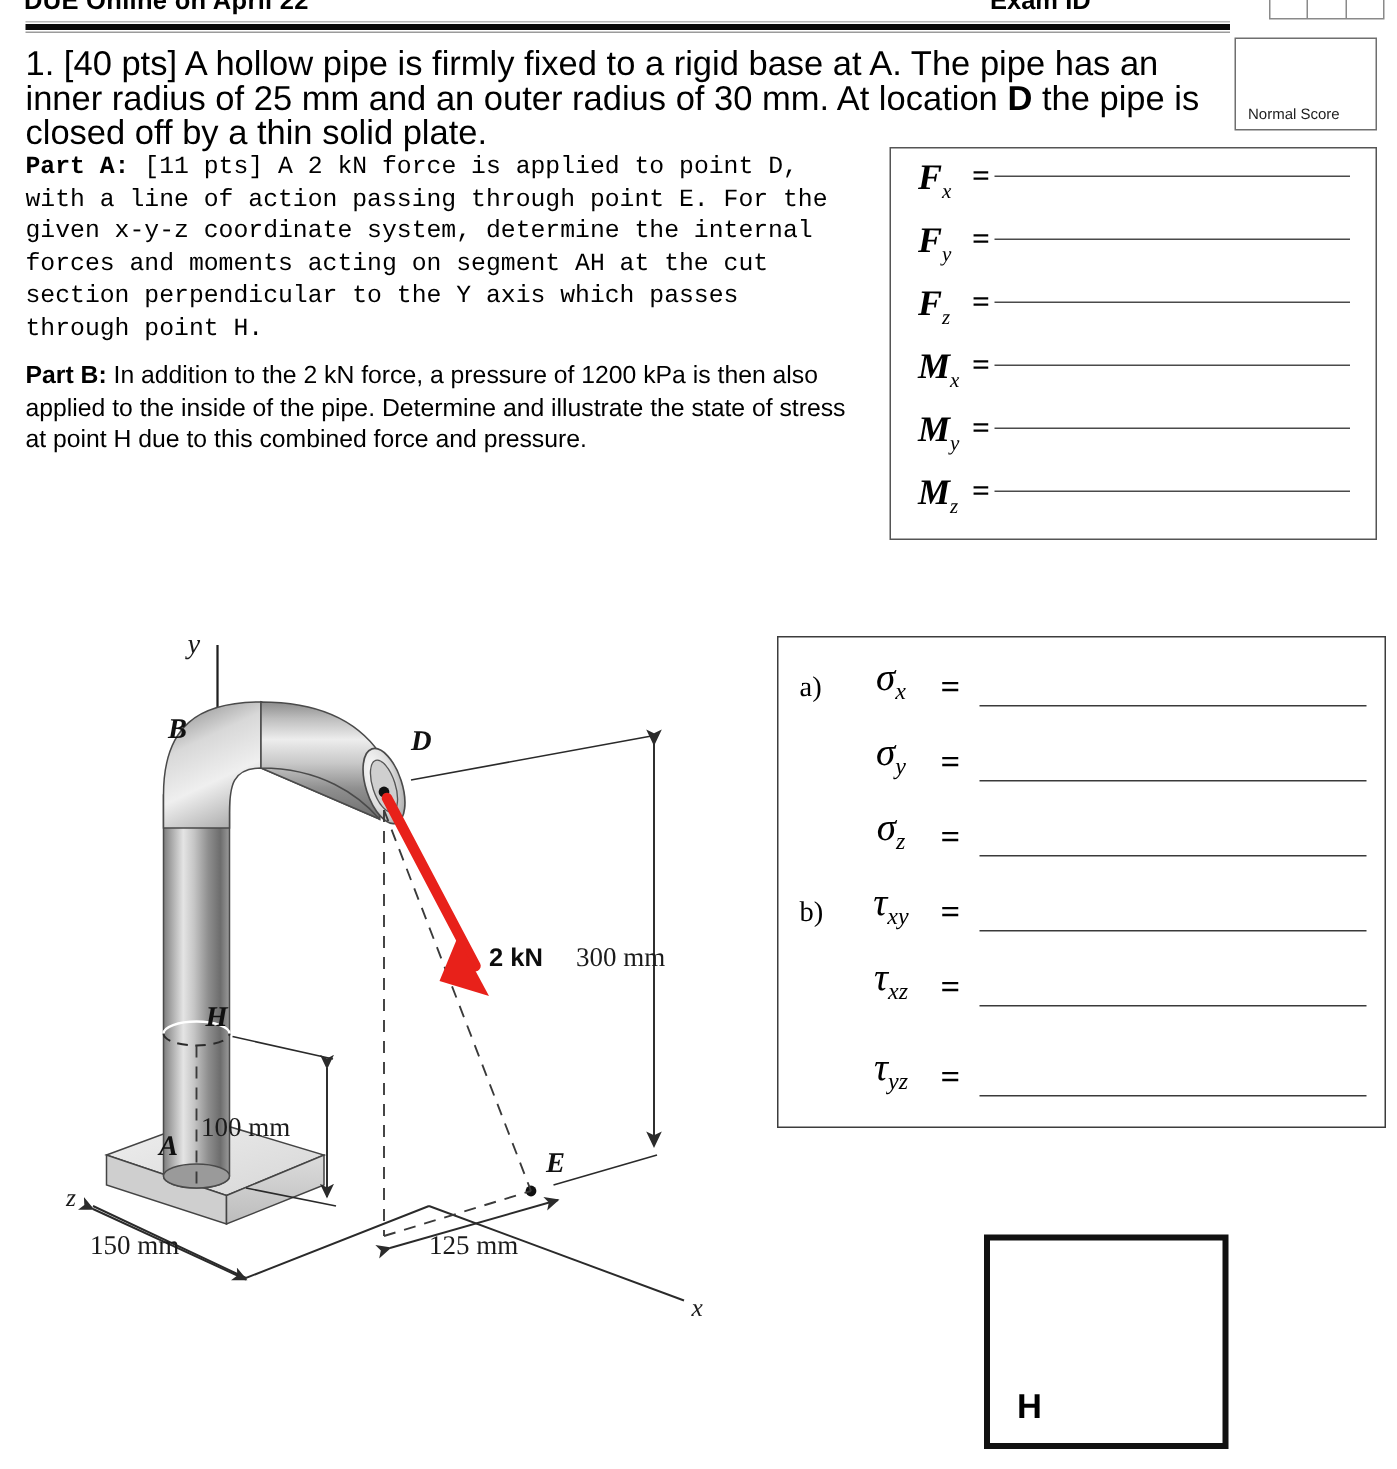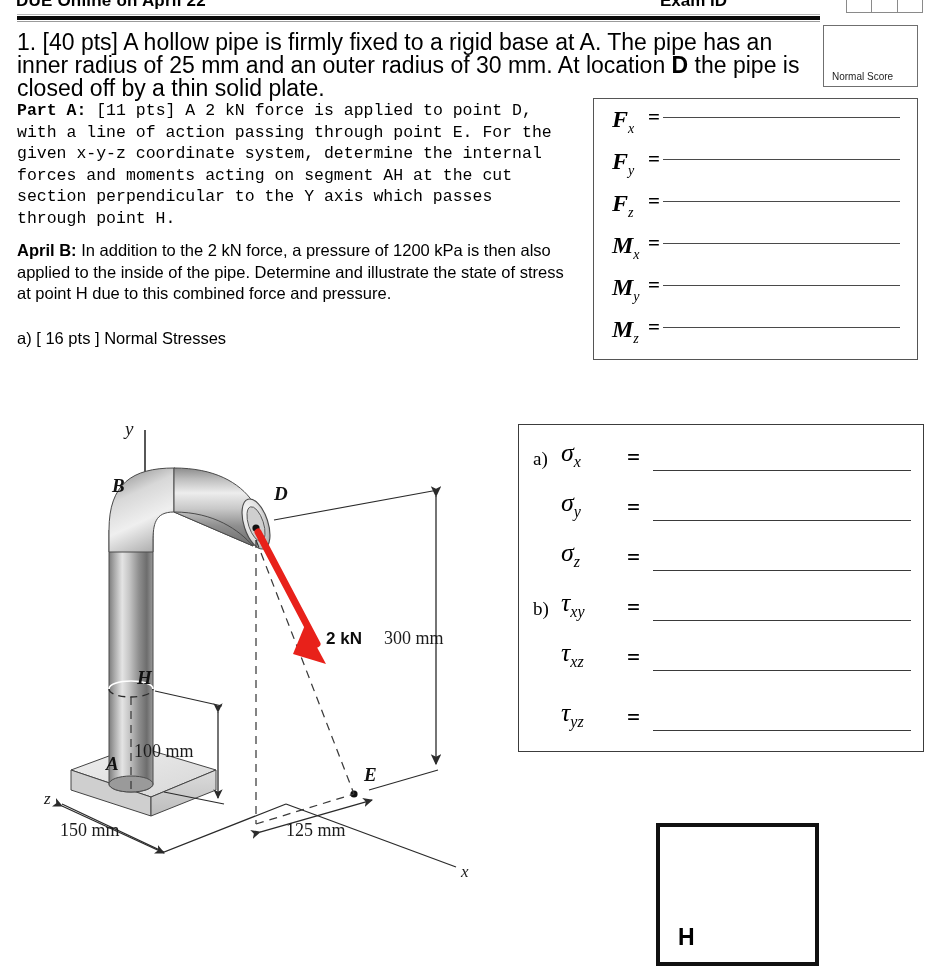--- a/index.html
+++ b/index.html
@@ -223,20 +223,21 @@
     padding-bottom: 3px;
   }
   .st-sym {
     font-family: "Liberation Serif", serif;
     font-style: italic;
     font-size: 26px;
     line-height: 1;
     width: 66px;
     white-space: nowrap;
     padding-bottom: 1px;
+    text-align: center;
   }
   .st-sym sub {
     font-size: 16px;
     font-style: italic;
   }
   .st-eq {
     font-family: "Liberation Serif", serif;
     font-weight: bold;
     font-size: 23px;
     line-height: 1;
@@ -309,30 +310,25 @@
   <span>mm and an outer radius of 30 mm. At location </span><span class="b">D</span><span> the pipe is closed off by a thin solid plate.</span>
 </div>
 
 <div class="part-a">
   <span class="b">Part A:</span>
   <span>[11 pts]</span>
   <span>A 2 kN force is applied to point D, with a line of action passing through point E.  For the given x-y-z coordinate system, determine the internal forces and moments acting on segment AH at the cut section perpendicular to the Y axis which passes through point H.</span>
 </div>
 
 <div class="part-b">
-  <span class="b">April B:</span>
+  <span class="b">Part B:</span>
   <span>In addition to the 2 kN force, a pressure of 1200 kPa is then also applied to the inside of the pipe.  Determine and illustrate the state of stress at point H due to this combined force and pressure.</span>
 </div>
 
 <div class="sub-list">
-  <div class="sub-item">
-    <span>a)</span>
-    <span>[ 16 pts ]</span>
-    <span>Normal Stresses</span>
-  </div>
 </div>
 
 <div class="fm-box">
   <div class="fm-row" style="top:8px">
     <span class="fm-sym"><span>F</span><sub>x</sub></span>
     <span class="fm-eq">=</span>
     <span class="fm-line"></span>
   </div>
   <div class="fm-row" style="top:50px">
     <span class="fm-sym"><span>F</span><sub>y</sub></span>

